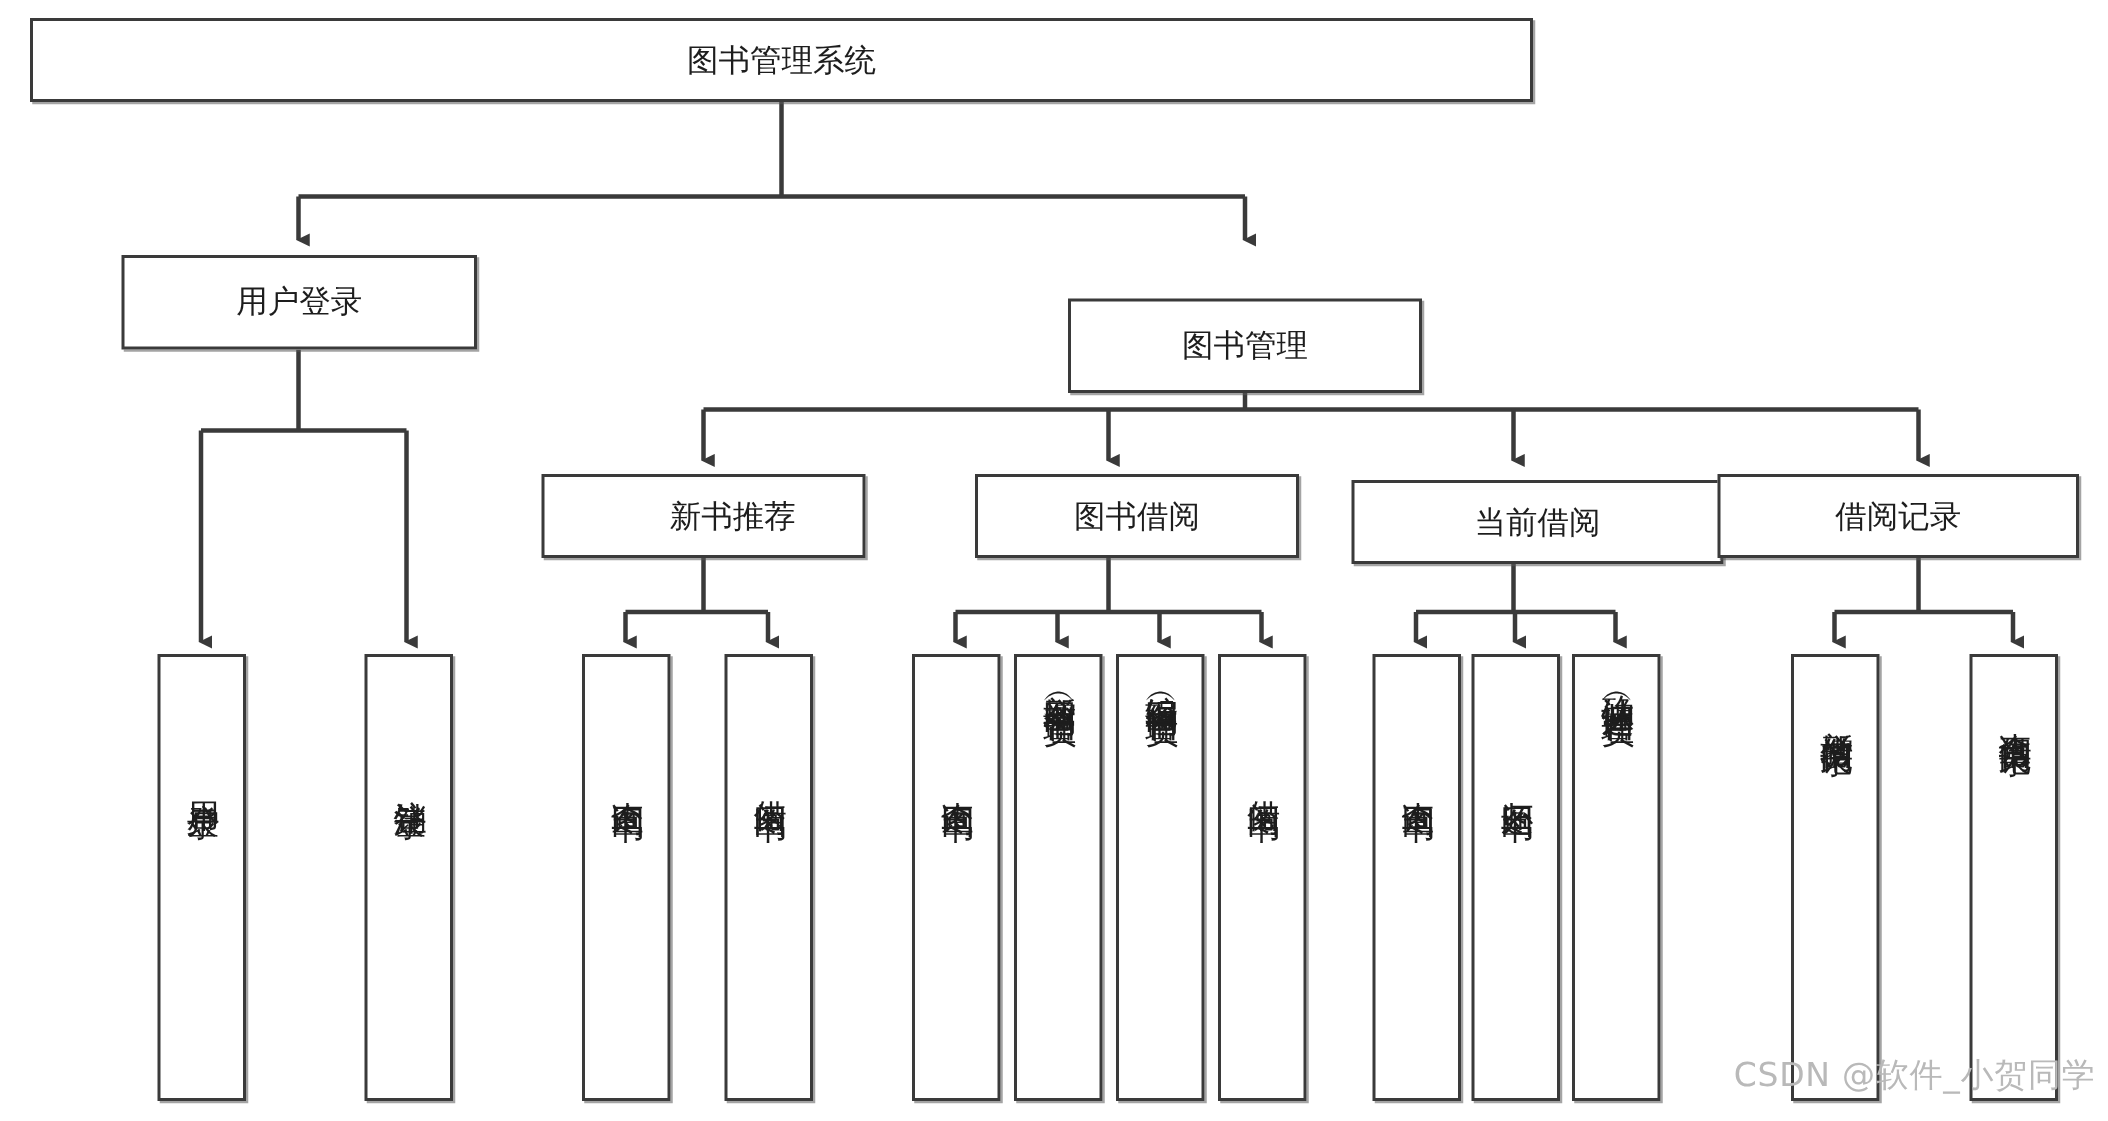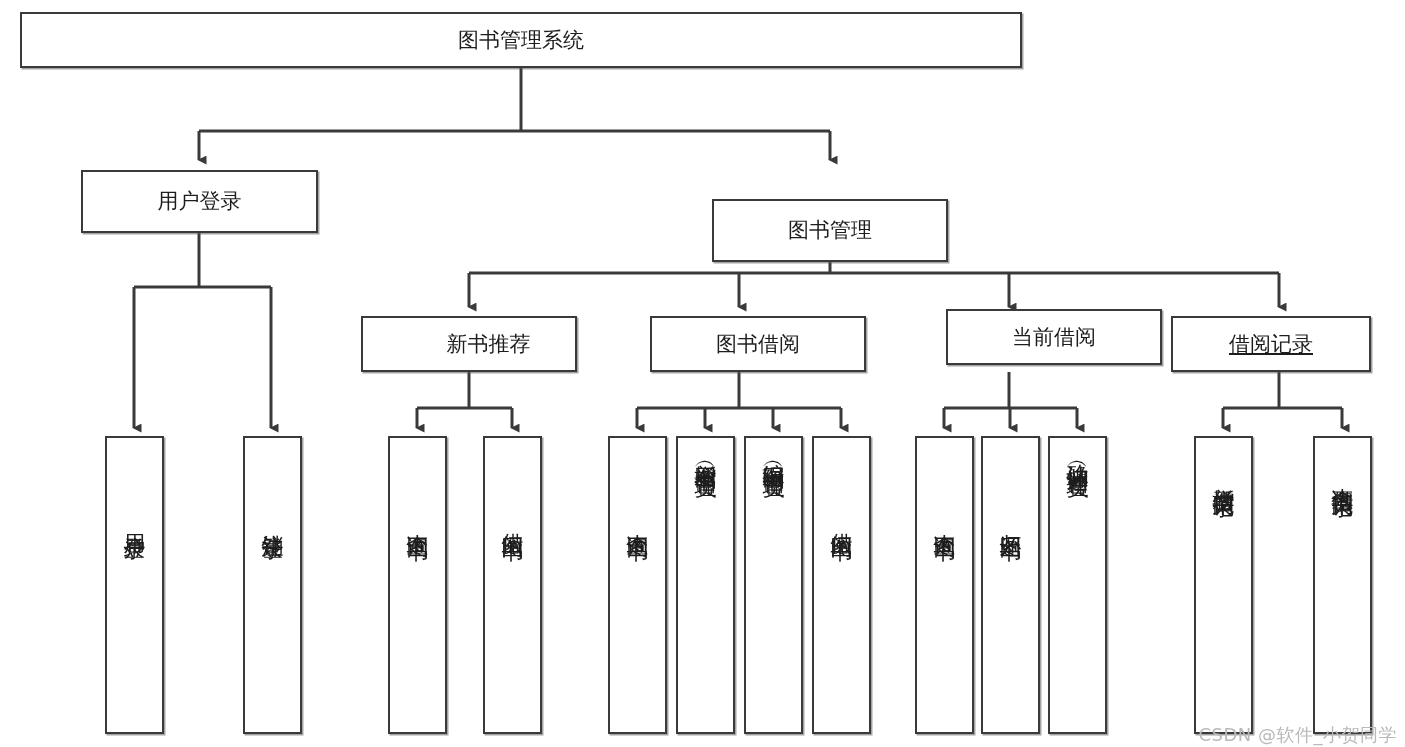--- a/index.html
+++ b/index.html
@@ -59,22 +59,22 @@
   }
   .node.vert.tall-text {
     align-items: flex-start;
   }
   .node.vert.mid .label {
     margin-top: 0;
   }
   .watermark {
     position: absolute;
     right: 8px;
-    bottom: 0;
-    font-size: 18px;
+    bottom: 15px;
+    font-size: 22px;
     color: #b9b9b9;
     letter-spacing: 0.5px;
     z-index: 3;
     white-space: nowrap;
     text-align: center;
   }
 </style>
 </head>
 <body>
 
@@ -140,24 +140,24 @@
   <div class="node horiz" style="left:712px; top:169px; width:236px; height:63px;margin-top:30px;">
     <span class="label">图书管理</span>
   </div>
 
   <div class="node horiz" style="left:361px; top:316px; width:216px; height:56px;padding-left:39px;">
     <span class="label">新书推荐</span>
   </div>
   <div class="node horiz" style="left:650px; top:316px; width:216px; height:56px;">
     <span class="label">图书借阅</span>
   </div>
-  <div class="node horiz" style="left:901px; top:309px; width:216px; height:56px;margin-left:45px;">
+  <div class="node horiz" style="left:901px; top:320px; width:248px; height:56px;">
     <span class="label">当前借阅</span>
   </div>
-  <div class="node horiz" style="left:1171px; top:316px; width:200px; height:56px;text-decoration:underline;">
+  <div class="node horiz" style="left:1145px; top:316px; width:241px; height:56px;">
     <span class="label">借阅记录</span>
   </div>
 
   <div class="node vert mid" style="left:105px; top:436px; width:59px; height:298px; padding-top:78px;">
     <span class="label">用户登录</span>
   </div>
   <div class="node vert mid" style="left:243px; top:436px; width:59px; height:298px; padding-top:78px;">
     <span class="label">注销登录</span>
   </div>
 

